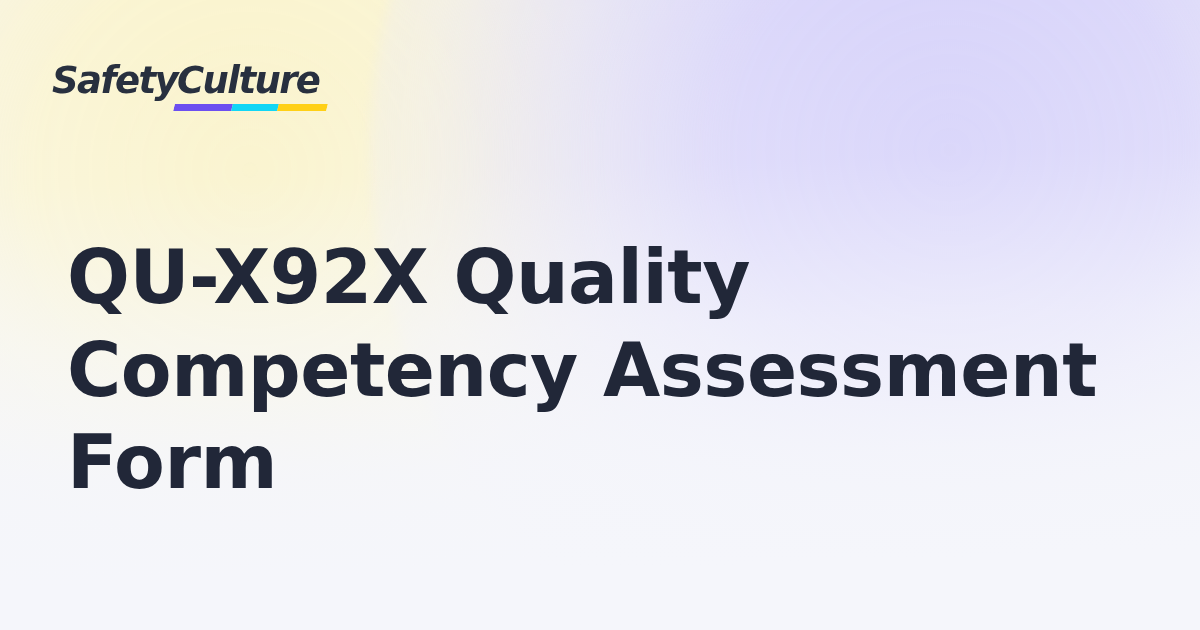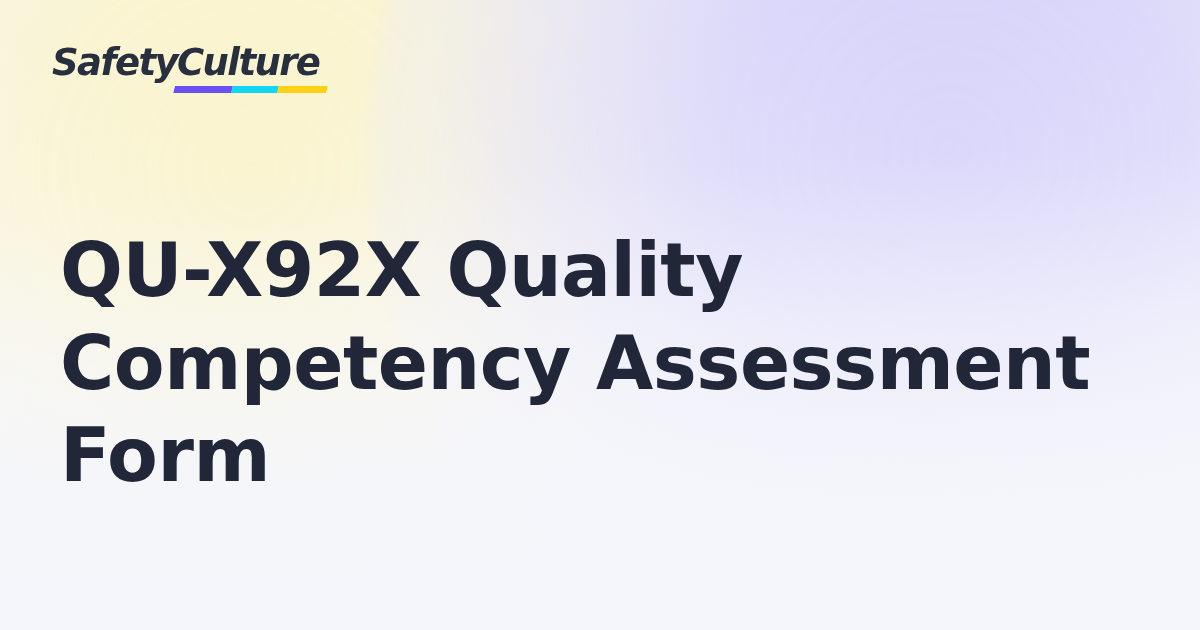--- a/index.html
+++ b/index.html
@@ -84,21 +84,21 @@
   .content {
     position: absolute;
     inset: 0;
     padding: 0;
   }
 
   
   .logo {
     position: absolute;
     left: 52px;
-    top: 44px;
+    top: 62px;
     height: 52px;
     display: flex;
     align-items: flex-start;
   }
 
   .logo-mark {
     position: relative;
     display: inline-block;
     line-height: 1;
     padding-bottom: 12px;
@@ -138,21 +138,21 @@
 
   
   .title-block {
     position: absolute;
     left: 52px;
     top: 216px;
     width: 1070px;
   }
 
   .og-title {
-    margin: 8px;
+    margin: 15px;
     font-family: "DejaVu Sans", sans-serif;
     font-size: 74px;
     font-weight: 700;
     line-height: 1.25;
     letter-spacing: -0.5px;
     color: #212738;
     word-wrap: break-word;
   }
 </style>
 </head>

